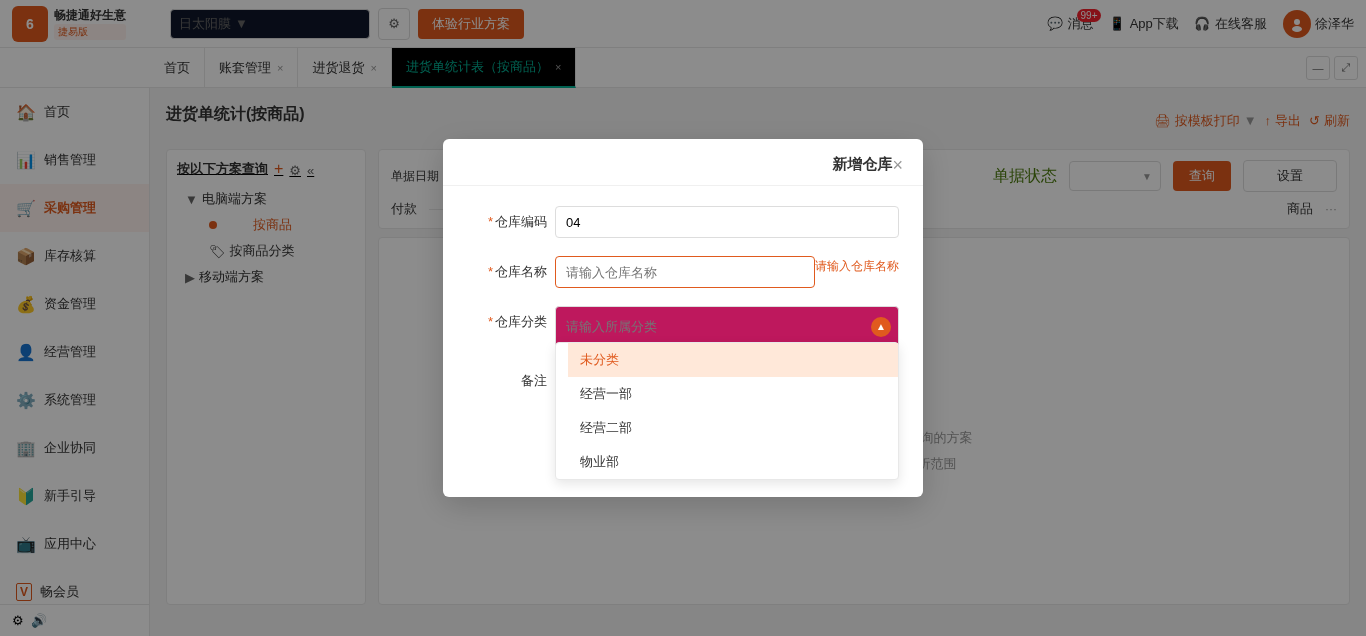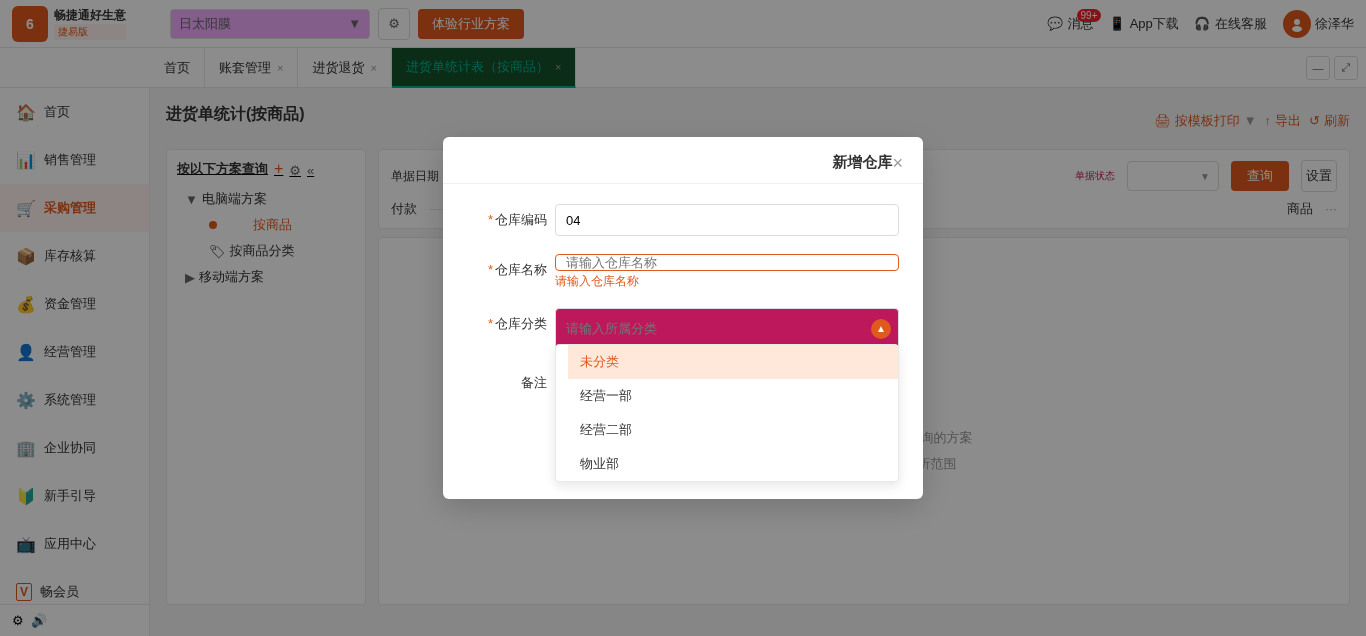--- a/index.html
+++ b/index.html
@@ -36,24 +36,23 @@
     }
     .logo-badge { font-size: 10px; color: #e05a1e; background: #fff3ee; padding: 1px 4px; border-radius: 3px; }
     .header-search {
       flex: 0 0 200px;
       height: 30px;
       border: 1px solid #ddd;
       border-radius: 4px;
       padding: 0 8px;
       display: flex;
       align-items: center;
-      background: #f0abfc;
+      background: #0f172a;
       gap: 4px;
       cursor: pointer;
-      justify-content: space-between;
     }
     .header-search span { color: #666; font-size: 13px; }
     .header-search-arrow { color: #999; font-size: 10px; }
     .gear-btn {
       width: 32px;
       height: 32px;
       border: 1px solid #ddd;
       border-radius: 4px;
       display: flex;
       align-items: center;
@@ -125,21 +124,21 @@
       display: flex;
       align-items: center;
       gap: 6px;
       cursor: pointer;
       border-right: 1px solid #e8e8e8;
       color: #333;
       font-size: 13px;
       white-space: nowrap;
     }
     .nav-tab.active {
-      background: #14532d;
+      background: #000000;
       color: #00b194;
       border-bottom: 2px solid #00b194;
     }
     .nav-tab .close-x { color: #999; font-size: 11px; }
     .nav-tab-spacer { flex: 1; }
     .nav-tab-controls {
       display: flex;
       align-items: center;
       gap: 4px;
       padding-right: 8px;
@@ -208,21 +207,21 @@
       padding: 6px 16px;
       cursor: pointer;
       font-size: 13px;
     }
 
     .btn-default {
       background: #fff;
       color: #333;
       border: 1px solid #ddd;
       border-radius: 4px;
-      padding: 6px 4px;
+      padding: 6px 33px;
       cursor: pointer;
       font-size: 13px;
     }
 
     .scheme-tree {
       font-size: 13px;
     }
     .scheme-tree-item {
       display: flex;
       align-items: center;
@@ -313,21 +312,21 @@
       flex: 1;
       height: 32px;
       border: 1px solid #ddd;
       border-radius: 4px;
       padding: 0 10px;
       font-size: 13px;
       outline: none;
     }
     .form-input.error-border { border-color: #e05a1e; }
     .error-msg { color: #e05a1e; font-size: 12px; margin-top: 2px; }
-    .form-field-wrap { flex: 1; display: flex; flex-direction: column; }
+    .form-field-wrap { flex: 1; display: flex; }
 
     
     .dropdown-wrap {
       flex: 1;
       position: relative;
     }
     .dropdown-input {
       width: 100%;
       height: 41px;
       border: 1px solid #ddd;
@@ -580,21 +579,21 @@
       <div style="flex:1;display:flex;flex-direction:column;gap:8px;">
         <div style="background:#fff;border:1px solid #e8e8e8;border-radius:4px;padding:10px 12px;">
           <div style="display:flex;align-items:center;gap:12px;flex-wrap:wrap;">
             <span style="color:#333;font-size:12px;">单据日期</span>
             <div class="select-with-arrow">
               <span style="color:#666;font-size:12px;">日期范围</span>
               <span style="color:#999;font-size:10px;">▼</span>
             </div>
             <span style="color:#999;font-size:12px;">至</span>
             <div style="flex:1;"></div>
-            <span style="color:#be185d;font-size:10px;margin-left:auto;">单据状态</span>
+            <span style="color:#4d7c0f;font-size:16px;margin-left:auto;">单据状态</span>
             <div class="select-with-arrow">
               <span style="color:#666;font-size:12px;width:60px;"></span>
               <span style="color:#999;font-size:10px;">▼</span>
             </div>
             <button class="btn-orange">查询</button>
             <button class="btn-default">设置</button>
           </div>
           <div style="display:flex;align-items:center;gap:12px;margin-top:8px;">
             <span style="color:#333;font-size:13px;">付款</span>
             <div style="width:120px;border-bottom:1px solid #e8e8e8;"></div>

